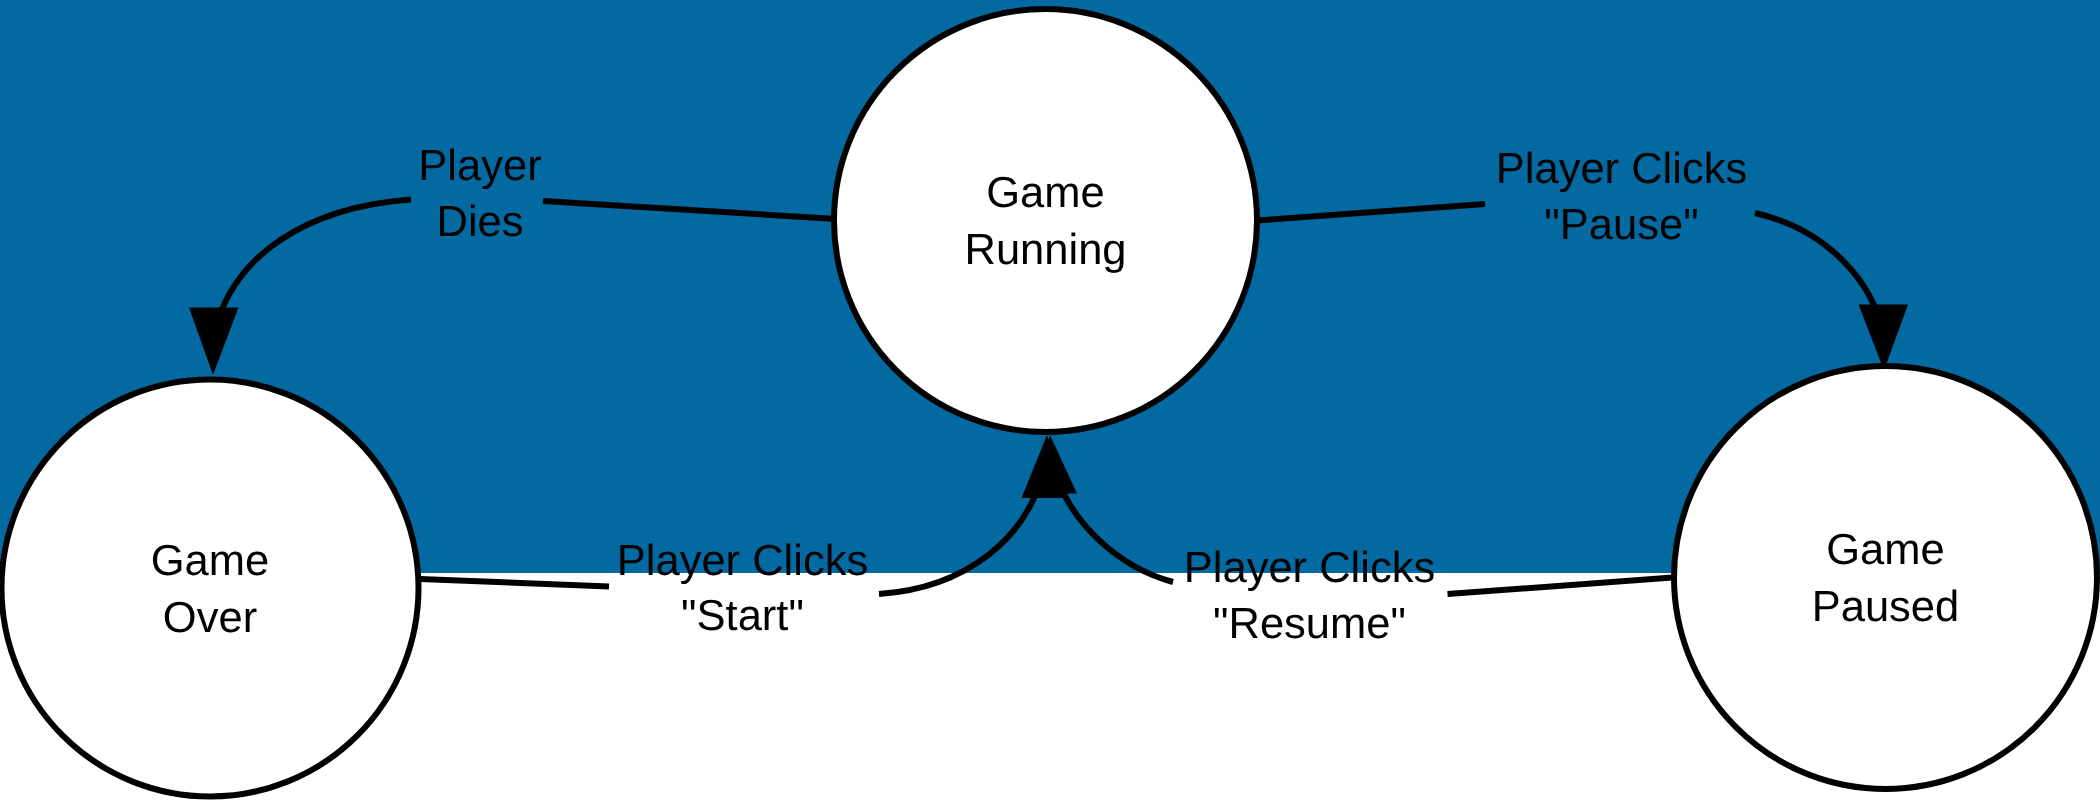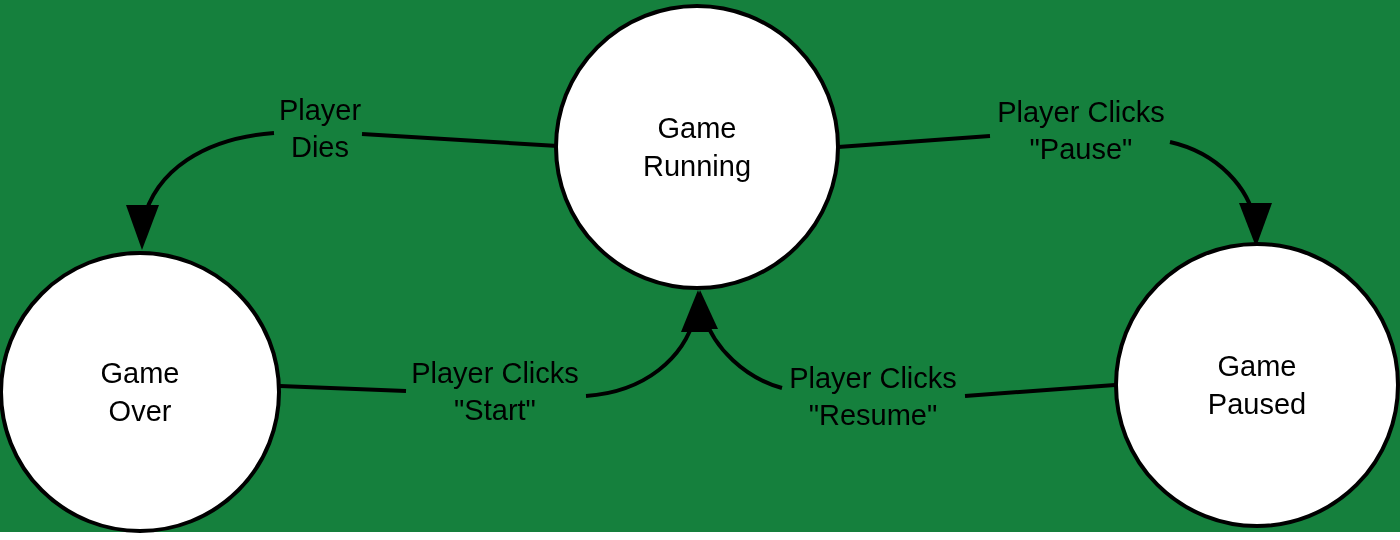--- a/index.html
+++ b/index.html
@@ -9,22 +9,22 @@
   }
   body {
     width: 1400px;
     height: 540px;
     overflow: hidden;
     font-family: "Liberation Sans", sans-serif;
   }
   #diagram-root {
     position: relative;
     width: 1400px;
-    height: 532px;
-    background: #15803d;
+    height: 382px;
+    background: #0369a1;
   }
   #state-diagram-svg {
     display: block;
     width: 1400px;
     height: 540px;
   }
   .node-circle {
     fill: #ffffff;
     stroke: #000000;
     stroke-width: 4;

